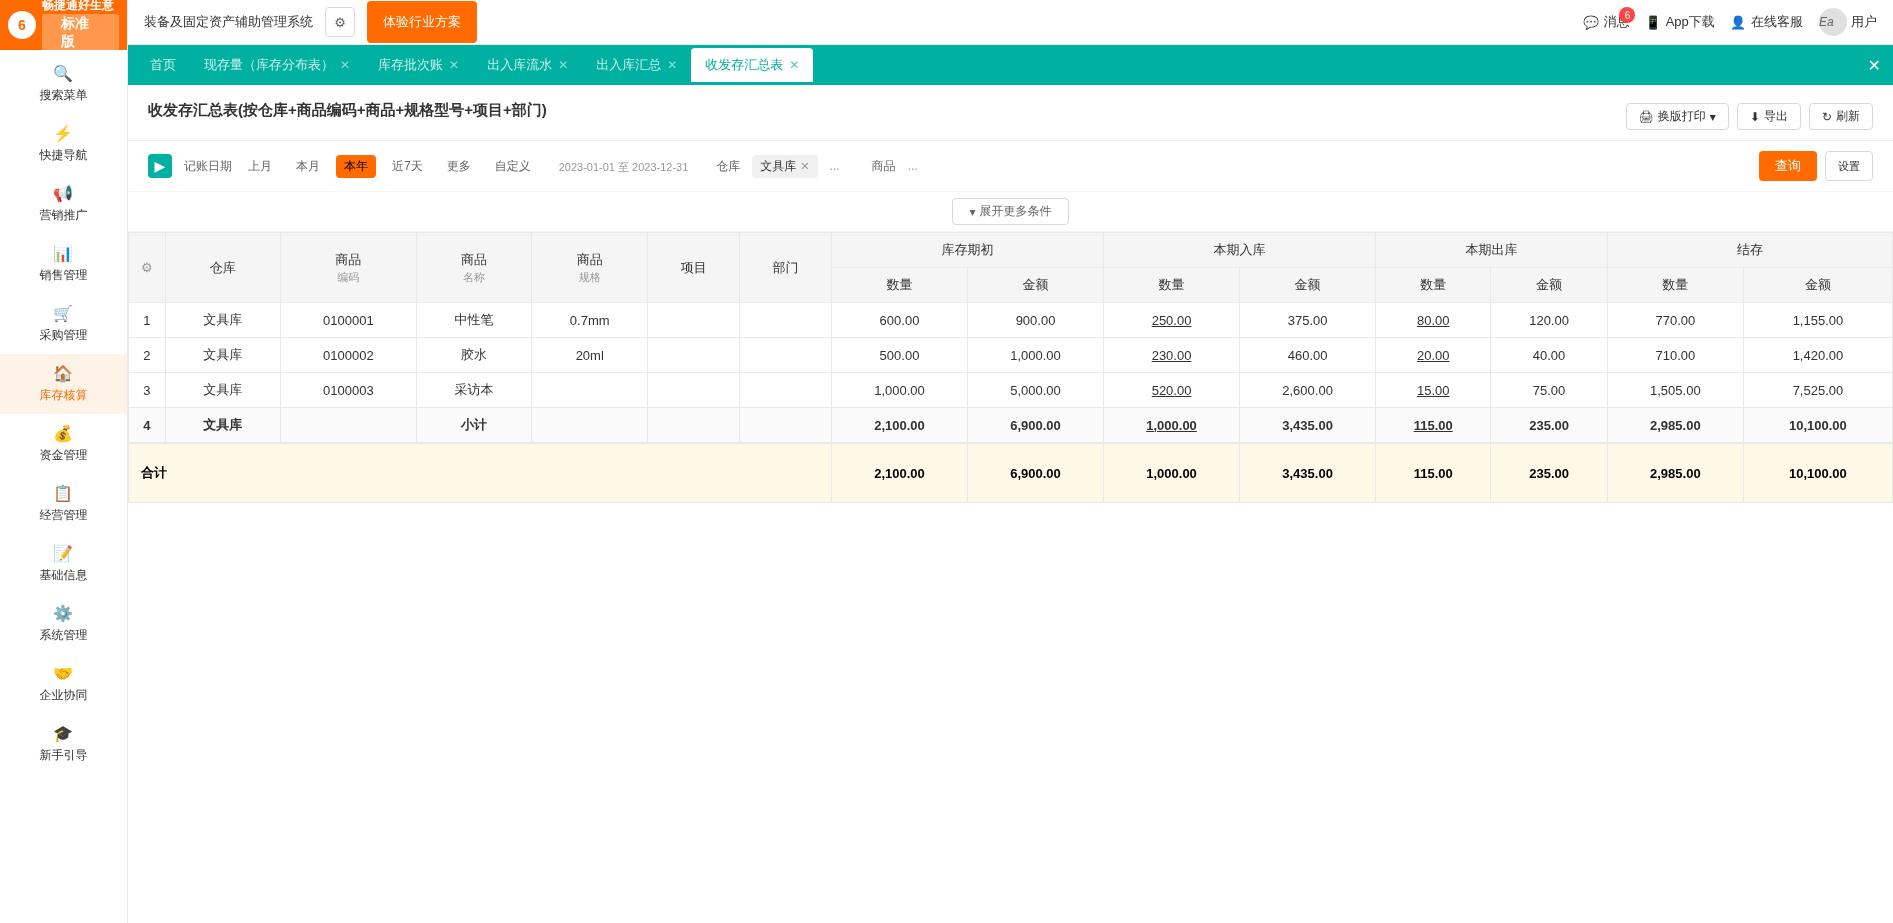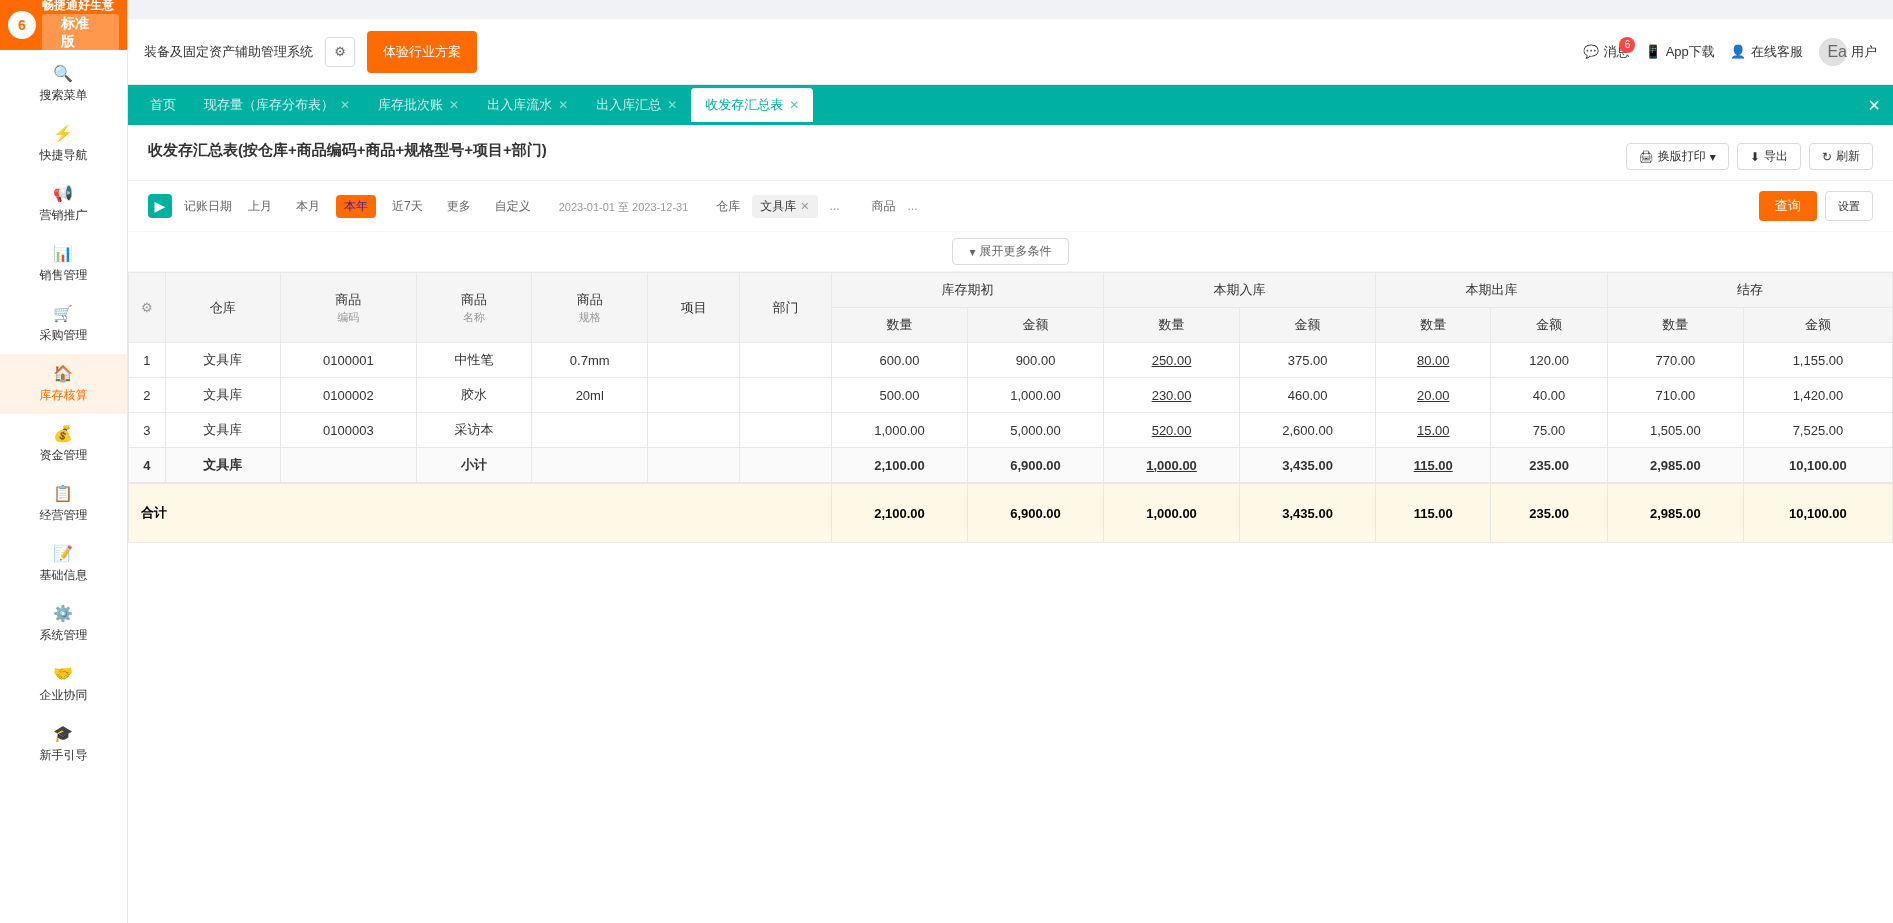--- a/index.html
+++ b/index.html
@@ -14,21 +14,21 @@
     .sidebar-menu { flex: 1; overflow-y: auto; padding: 4px 0; }
     .sidebar-item { display: flex; flex-direction: column; align-items: center; padding: 10px 4px; cursor: pointer; color: #333; font-size: 12px; gap: 4px; position: relative; }
     .sidebar-item.active { background: #fff3e8; color: #ff6b00; }
     .sidebar-item .icon { font-size: 16px; }
     .sidebar-item-label { text-align: center; }
 
     
     .main { flex: 1; display: flex; flex-direction: column; overflow: hidden; }
 
     
-    .top-header { background: white; height: 66px; display: flex; align-items: center; padding: 0 16px; border-bottom: 1px solid #e8e8e8; gap: 12px; flex-shrink: 0; margin-top: 19px; }
+    .top-header { background: white; height: 45px; display: flex; align-items: center; padding: 0 16px; border-bottom: 1px solid #e8e8e8; gap: 12px; flex-shrink: 0; }
     .top-header-title { font-size: 13px; color: #333; display: flex; align-items: center; gap: 6px; }
     .top-header-gear { width: 30px; height: 30px; border: 1px solid #d9d9d9; border-radius: 4px; display: flex; align-items: center; justify-content: center; cursor: pointer; color: #666; }
     .top-header-trial { background: #ff6b00; color: white; border: none; border-radius: 4px; padding: 12px 16px; font-size: 13px; cursor: pointer; }
     .top-header-right { margin-left: auto; display: flex; align-items: center; gap: 16px; font-size: 13px; color: #333; }
     .top-header-right-item { display: flex; align-items: center; gap: 4px; cursor: pointer; position: relative; }
     .notification-badge { background: #ff4444; color: white; border-radius: 50%; width: 16px; height: 16px; font-size: 10px; display: flex; align-items: center; justify-content: center; position: absolute; top: -6px; right: -6px; }
 
     
     .tab-bar { background: #00b0a0; display: flex; align-items: center; height: 40px; padding: 0 0 0 8px; flex-shrink: 0; }
     .tab-item { padding: 8px 14px; color: rgba(255,255,255,0.8); cursor: pointer; font-size: 13px; display: flex; align-items: center; gap: 6px; white-space: nowrap; }
@@ -45,21 +45,21 @@
     .page-title-actions { display: flex; align-items: center; gap: 8px; float: right; margin-top: -28px; }
     .page-title-actions button { border: 1px solid #d9d9d9; background: white; border-radius: 4px; padding: 4px 12px; font-size: 12px; cursor: pointer; display: flex; align-items: center; gap: 4px; color: #333; }
     .refresh-btn { background: white; }
 
     
     .filter-bar { padding: 10px 20px; display: flex; align-items: center; gap: 12px; flex-wrap: wrap; border-bottom: 1px solid #f5f5f5; }
     .filter-arrow { width: 24px; height: 24px; background: #00b0a0; color: white; border-radius: 4px; display: flex; align-items: center; justify-content: center; cursor: pointer; font-size: 14px; flex-shrink: 0; }
     .filter-group { display: flex; align-items: center; gap: 8px; font-size: 12px; color: #666; }
     .date-label { color: #666; font-size: 12px; }
     .date-btn { padding: 3px 8px; border-radius: 4px; cursor: pointer; font-size: 12px; color: #666; }
-    .date-btn.active { background: #ff6b00; color: #4c1d95; border-radius: 4px; }
+    .date-btn.active { background: #ff6b00; color: #000000; border-radius: 4px; }
     .date-range { font-size: 11px; color: #999; margin-top: 2px; }
     .filter-label { color: #666; font-size: 12px; flex-shrink: 0; }
     .filter-tag { display: flex; align-items: center; gap: 4px; background: #f0f0f0; border-radius: 4px; padding: 3px 8px; font-size: 12px; color: #333; }
     .filter-tag-close { cursor: pointer; color: #999; font-size: 11px; }
     .filter-more { color: #999; cursor: pointer; font-size: 12px; }
     .filter-commodity-label { color: #666; font-size: 12px; margin-left: 20px; }
     .query-btn { background: #ff6b00; color: white; border: none; border-radius: 4px; padding: 6px 16px; font-size: 13px; cursor: pointer; }
     .settings-btn { border: 1px solid #d9d9d9; background: white; border-radius: 4px; padding: 6px 12px; font-size: 11px; cursor: pointer; color: #333; }
     .expand-row { padding: 6px 20px; display: flex; align-items: center; justify-content: center; border-bottom: 1px solid #f5f5f5; }
     .expand-btn { border: 1px solid #d9d9d9; background: white; border-radius: 4px; padding: 4px 16px; font-size: 12px; cursor: pointer; color: #666; display: flex; align-items: center; gap: 4px; }
@@ -73,21 +73,21 @@
     tbody tr.subtotal td { font-weight: bold; background: #fafafa; }
     .underline { text-decoration: underline; color: #333; cursor: pointer; }
     .gear-th { width: 30px; }
     .gear-icon-th { color: #999; cursor: pointer; }
 
     
     .bottom-total { position: sticky; bottom: 0; background: #fef9e7; border-top: 2px solid #e8e8e8; }
     .bottom-total td { padding: 20px 12px; font-weight: bold; border: 1px solid #e8e8e8; text-align: center; }
 
     
-    .user-avatar { width: 28px; height: 28px; border-radius: 50%; background: #e0e0e0; display: flex; align-items: center; justify-content: flex-end; font-size: 16px; color: #666; }
+    .user-avatar { width: 28px; height: 28px; border-radius: 50%; background: #e0e0e0; display: flex; align-items: center; justify-content: flex-start; font-size: 12px; color: #666; font-style: italic; }
   </style>
 </head>
 <body>
 
 <div class="sidebar">
   <div class="sidebar-logo">
     <div class="sidebar-logo-icon">
       <span>6</span>
     </div>
     <div>

